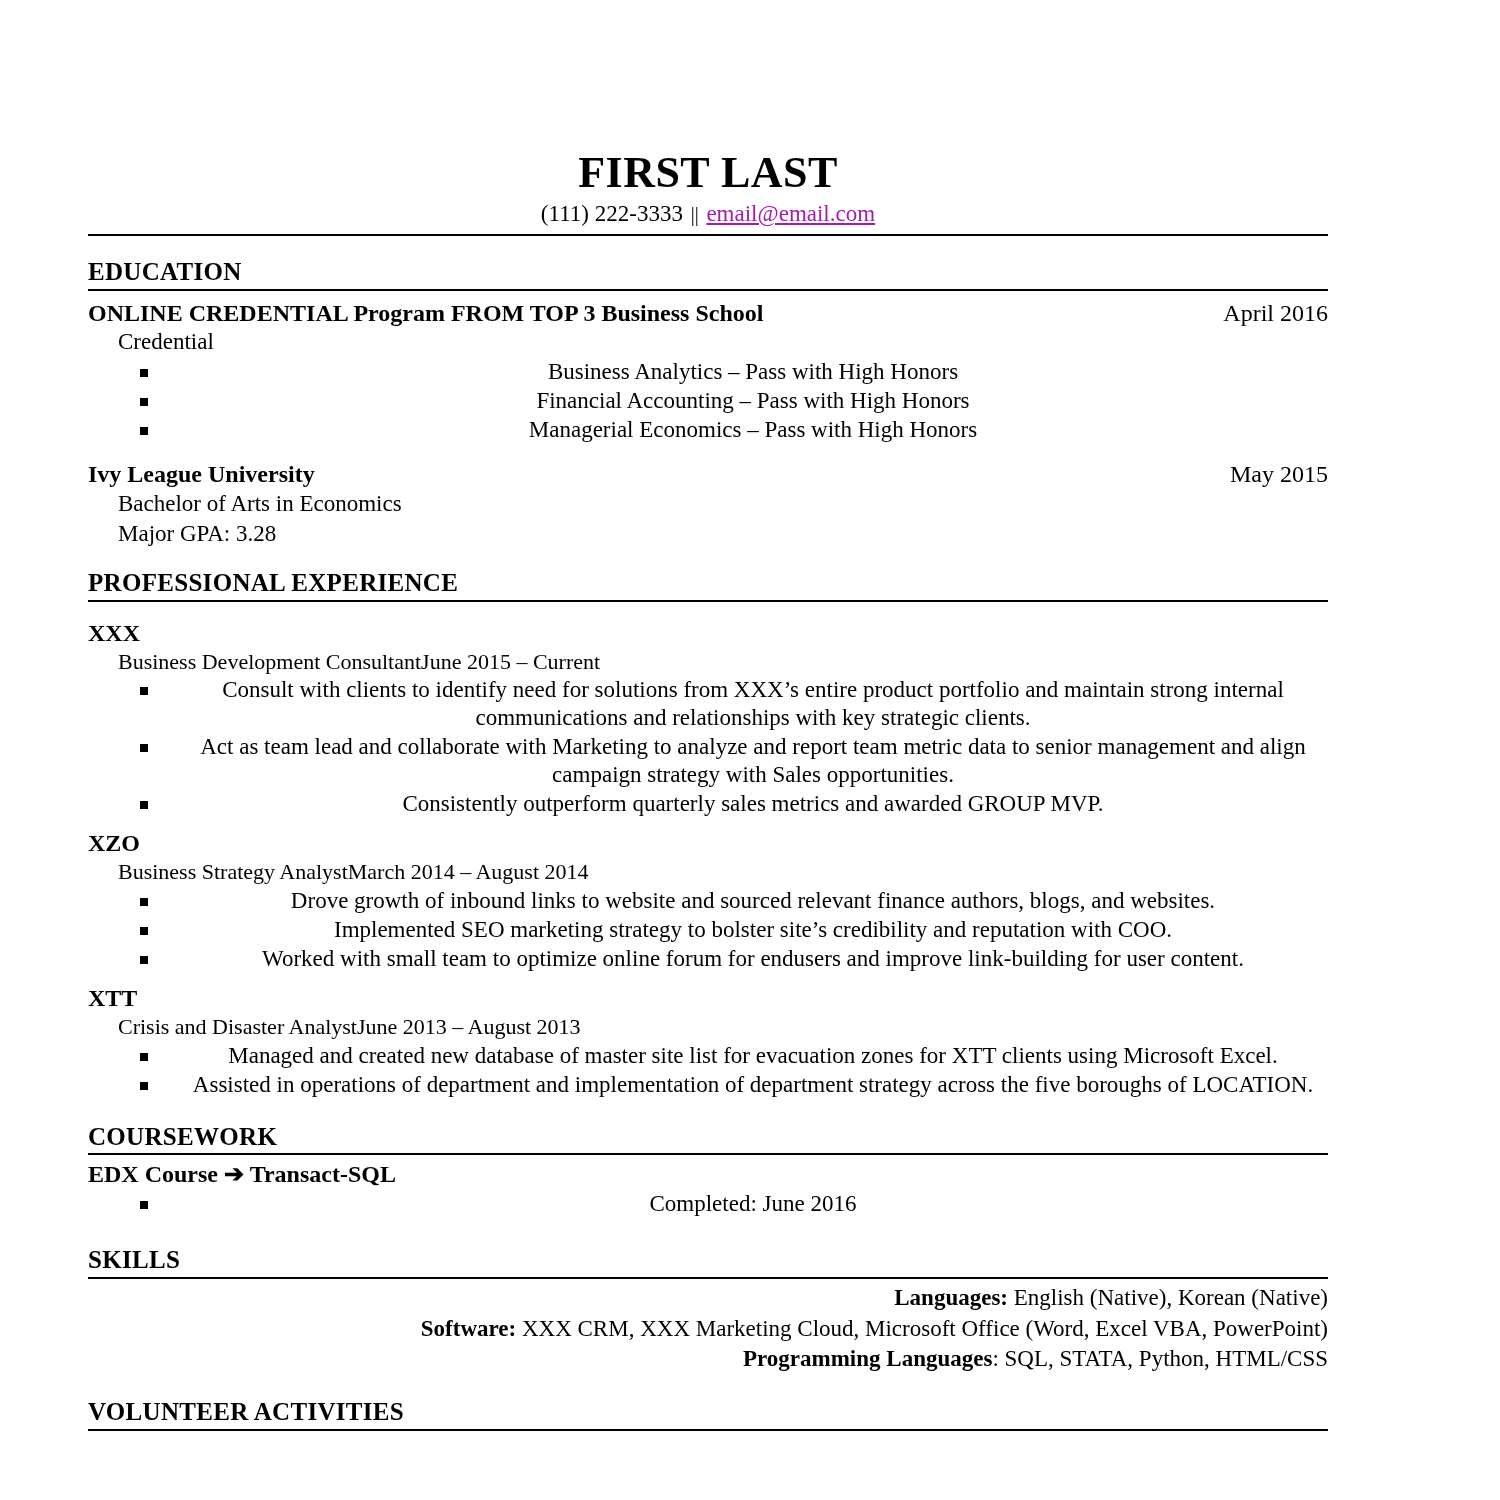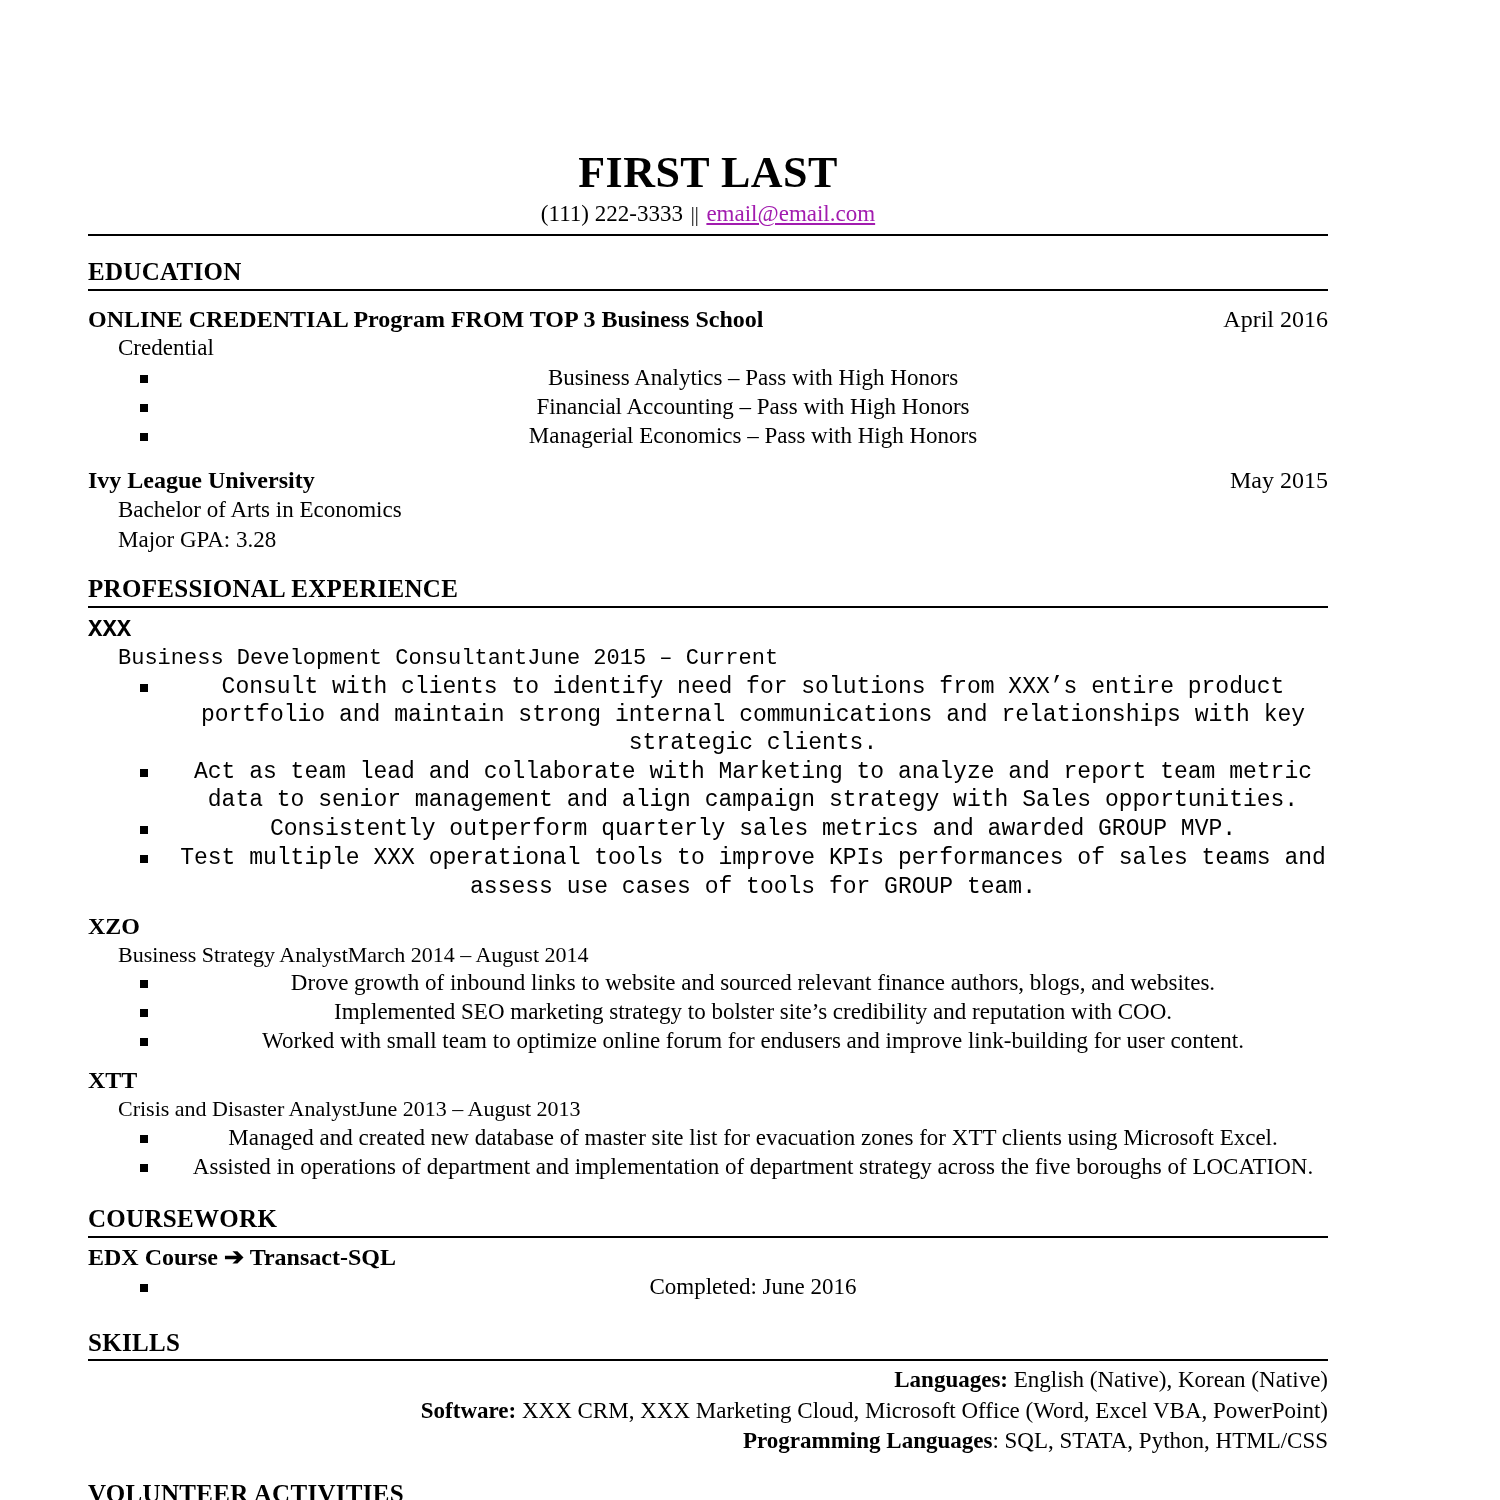--- a/index.html
+++ b/index.html
@@ -153,21 +153,21 @@
       <span class="contact-sep">||</span>
       <a class="email-link" href="#">email@email.com</a>
     </div>
     <div class="rule-top"></div>
   </div>
 
   <div class="section">
     <div class="section-title">EDUCATION</div>
     <div class="section-rule"></div>
 
-    <div class="entry" style="margin-top:14px;">
+    <div class="entry" style="margin-top:8px;">
       <div class="entry-head">
         <span class="org">ONLINE CREDENTIAL Program FROM TOP 3 Business School</span>
         <span class="date">April 2016</span>
       </div>
       <div class="plain-sub">Credential</div>
       <ul class="bullets">
         <li><span class="sq"></span><span>Business Analytics – Pass with High Honors</span></li>
         <li><span class="sq"></span><span>Financial Accounting – Pass with High Honors</span></li>
         <li><span class="sq"></span><span>Managerial Economics – Pass with High Honors</span></li>
       </ul>
@@ -180,31 +180,30 @@
       </div>
       <div class="plain-sub">Bachelor of Arts in Economics</div>
       <div class="plain-sub">Major GPA: 3.28</div>
     </div>
   </div>
 
   <div class="section" style="margin-top:20px;">
     <div class="section-title">PROFESSIONAL EXPERIENCE</div>
     <div class="section-rule"></div>
 
-    <div class="entry" style="margin-top:7px;font-family:Liberation Mono, monospace;">
+    <div class="entry" style="margin-top:16px;">
       <div class="org-only" style="margin-top:2px;">XXX</div>
       <div class="sub-line">
         <span>Business Development Consultant</span>
         <span class="date">June 2015 – Current</span>
       </div>
       <ul class="bullets">
         <li><span class="sq"></span><span>Consult with clients to identify need for solutions from XXX’s entire product portfolio and maintain strong internal communications and relationships with key strategic clients.</span></li>
         <li><span class="sq"></span><span>Act as team lead and collaborate with Marketing to analyze and report team metric data to senior management and align campaign strategy with Sales opportunities.</span></li>
         <li><span class="sq"></span><span>Consistently outperform quarterly sales metrics and awarded GROUP MVP.</span></li>
-        <li><span class="sq"></span><span>Test multiple XXX operational tools to improve KPIs performances of sales teams and assess use cases of tools for GROUP team.</span></li>
       </ul>
     </div>
 
     <div class="entry" style="margin-top:6px;">
       <div class="org-only">XZO</div>
       <div class="sub-line">
         <span>Business Strategy Analyst</span>
         <span class="date">March 2014 – August 2014</span>
       </div>
       <ul class="bullets">

